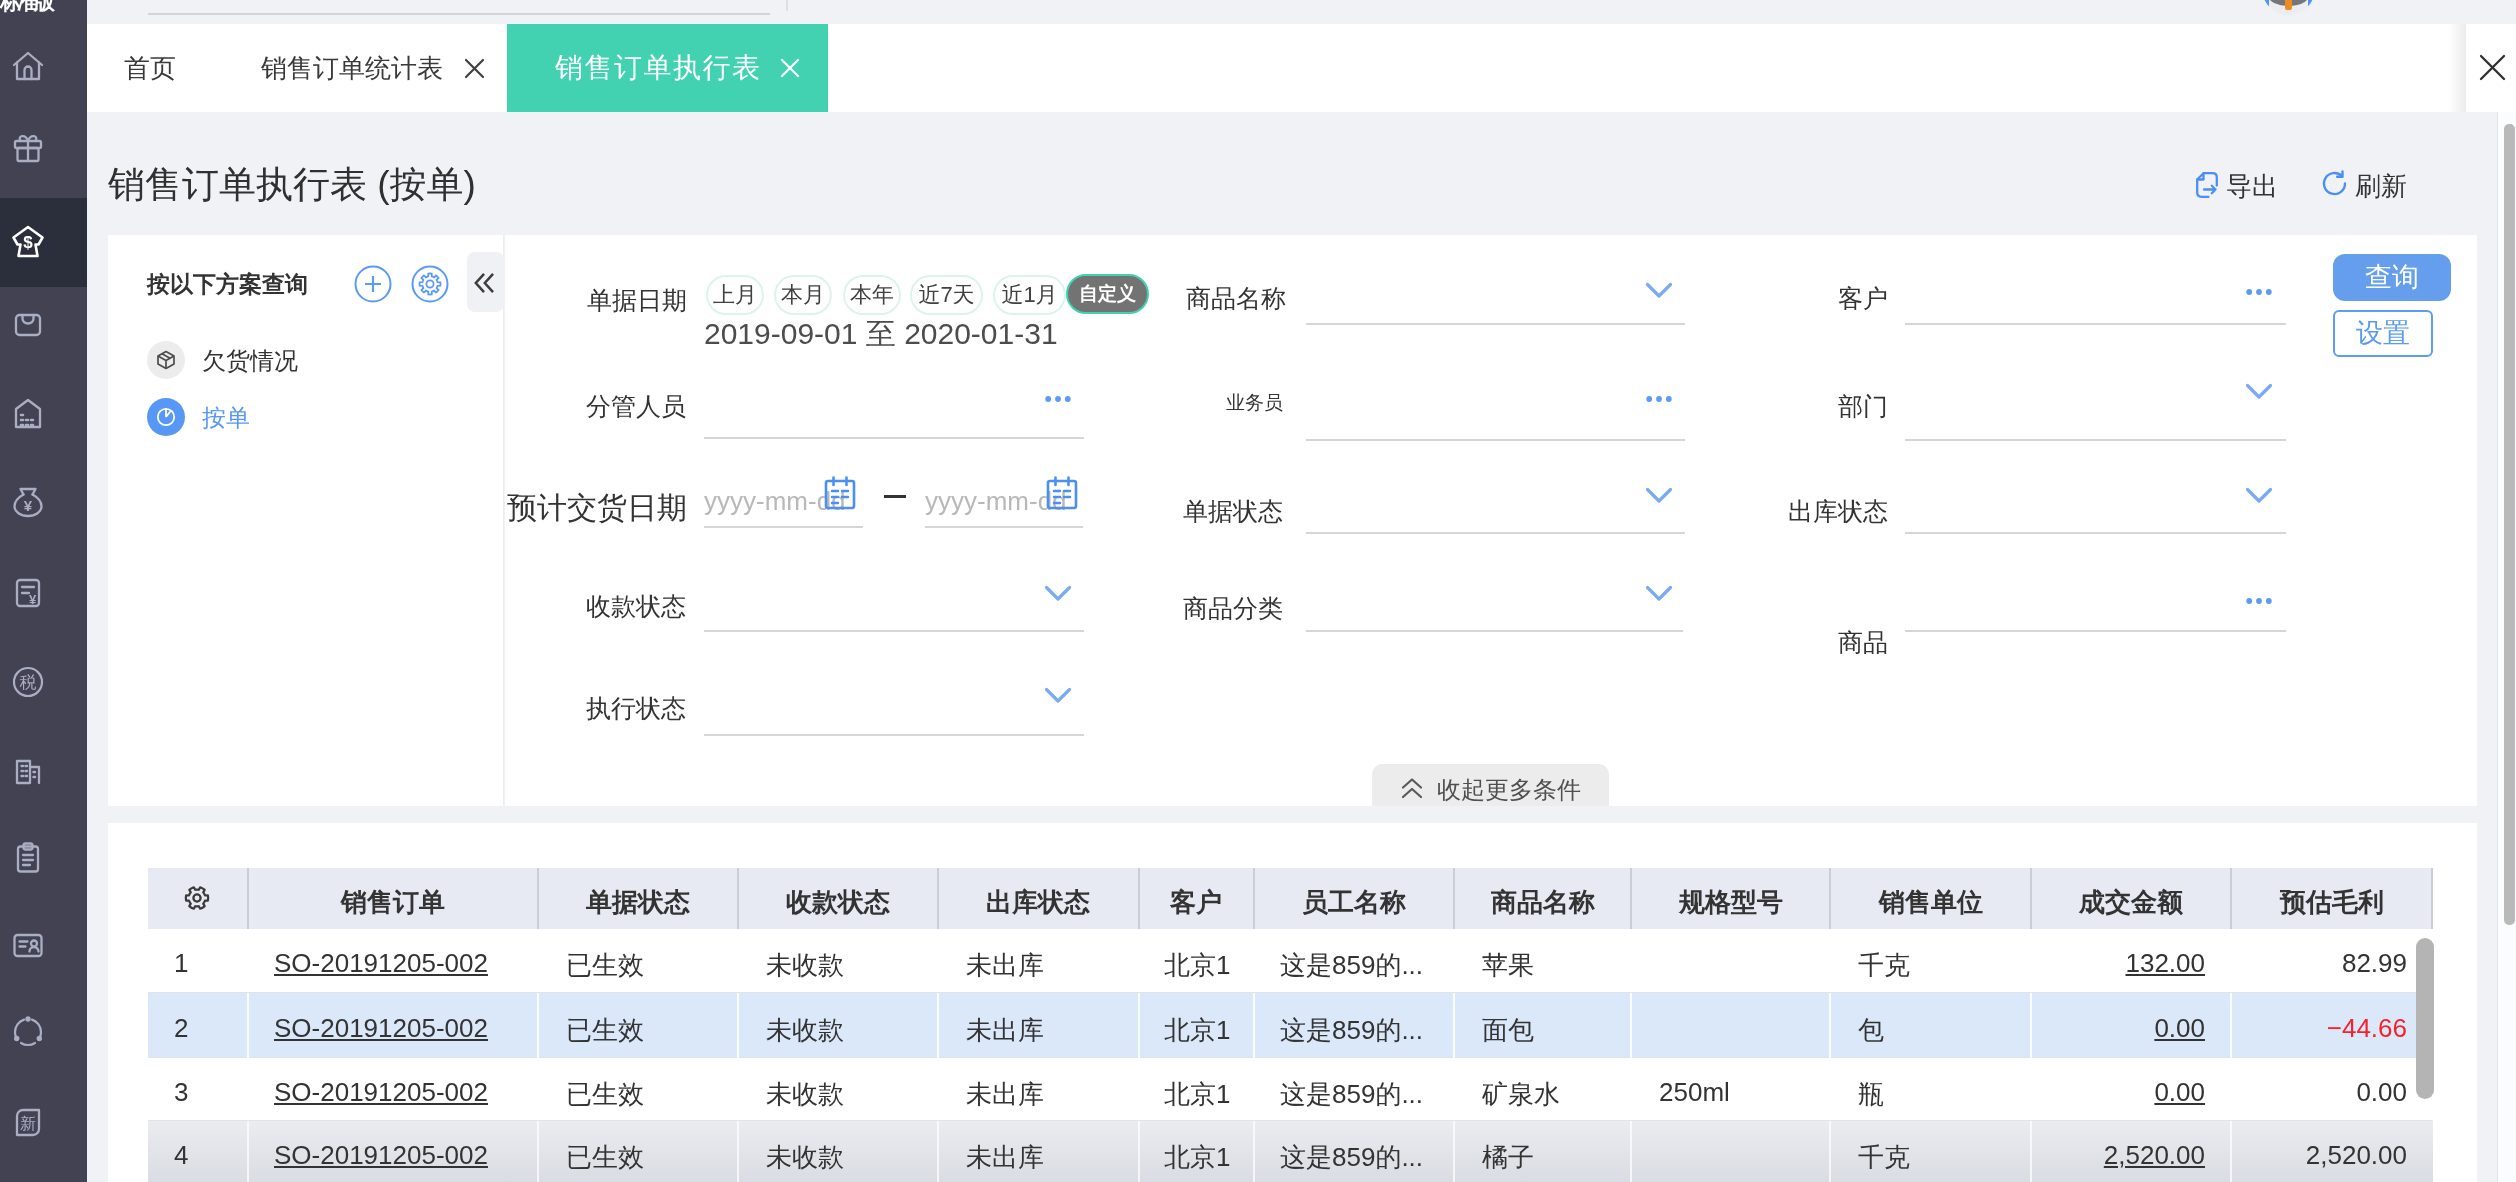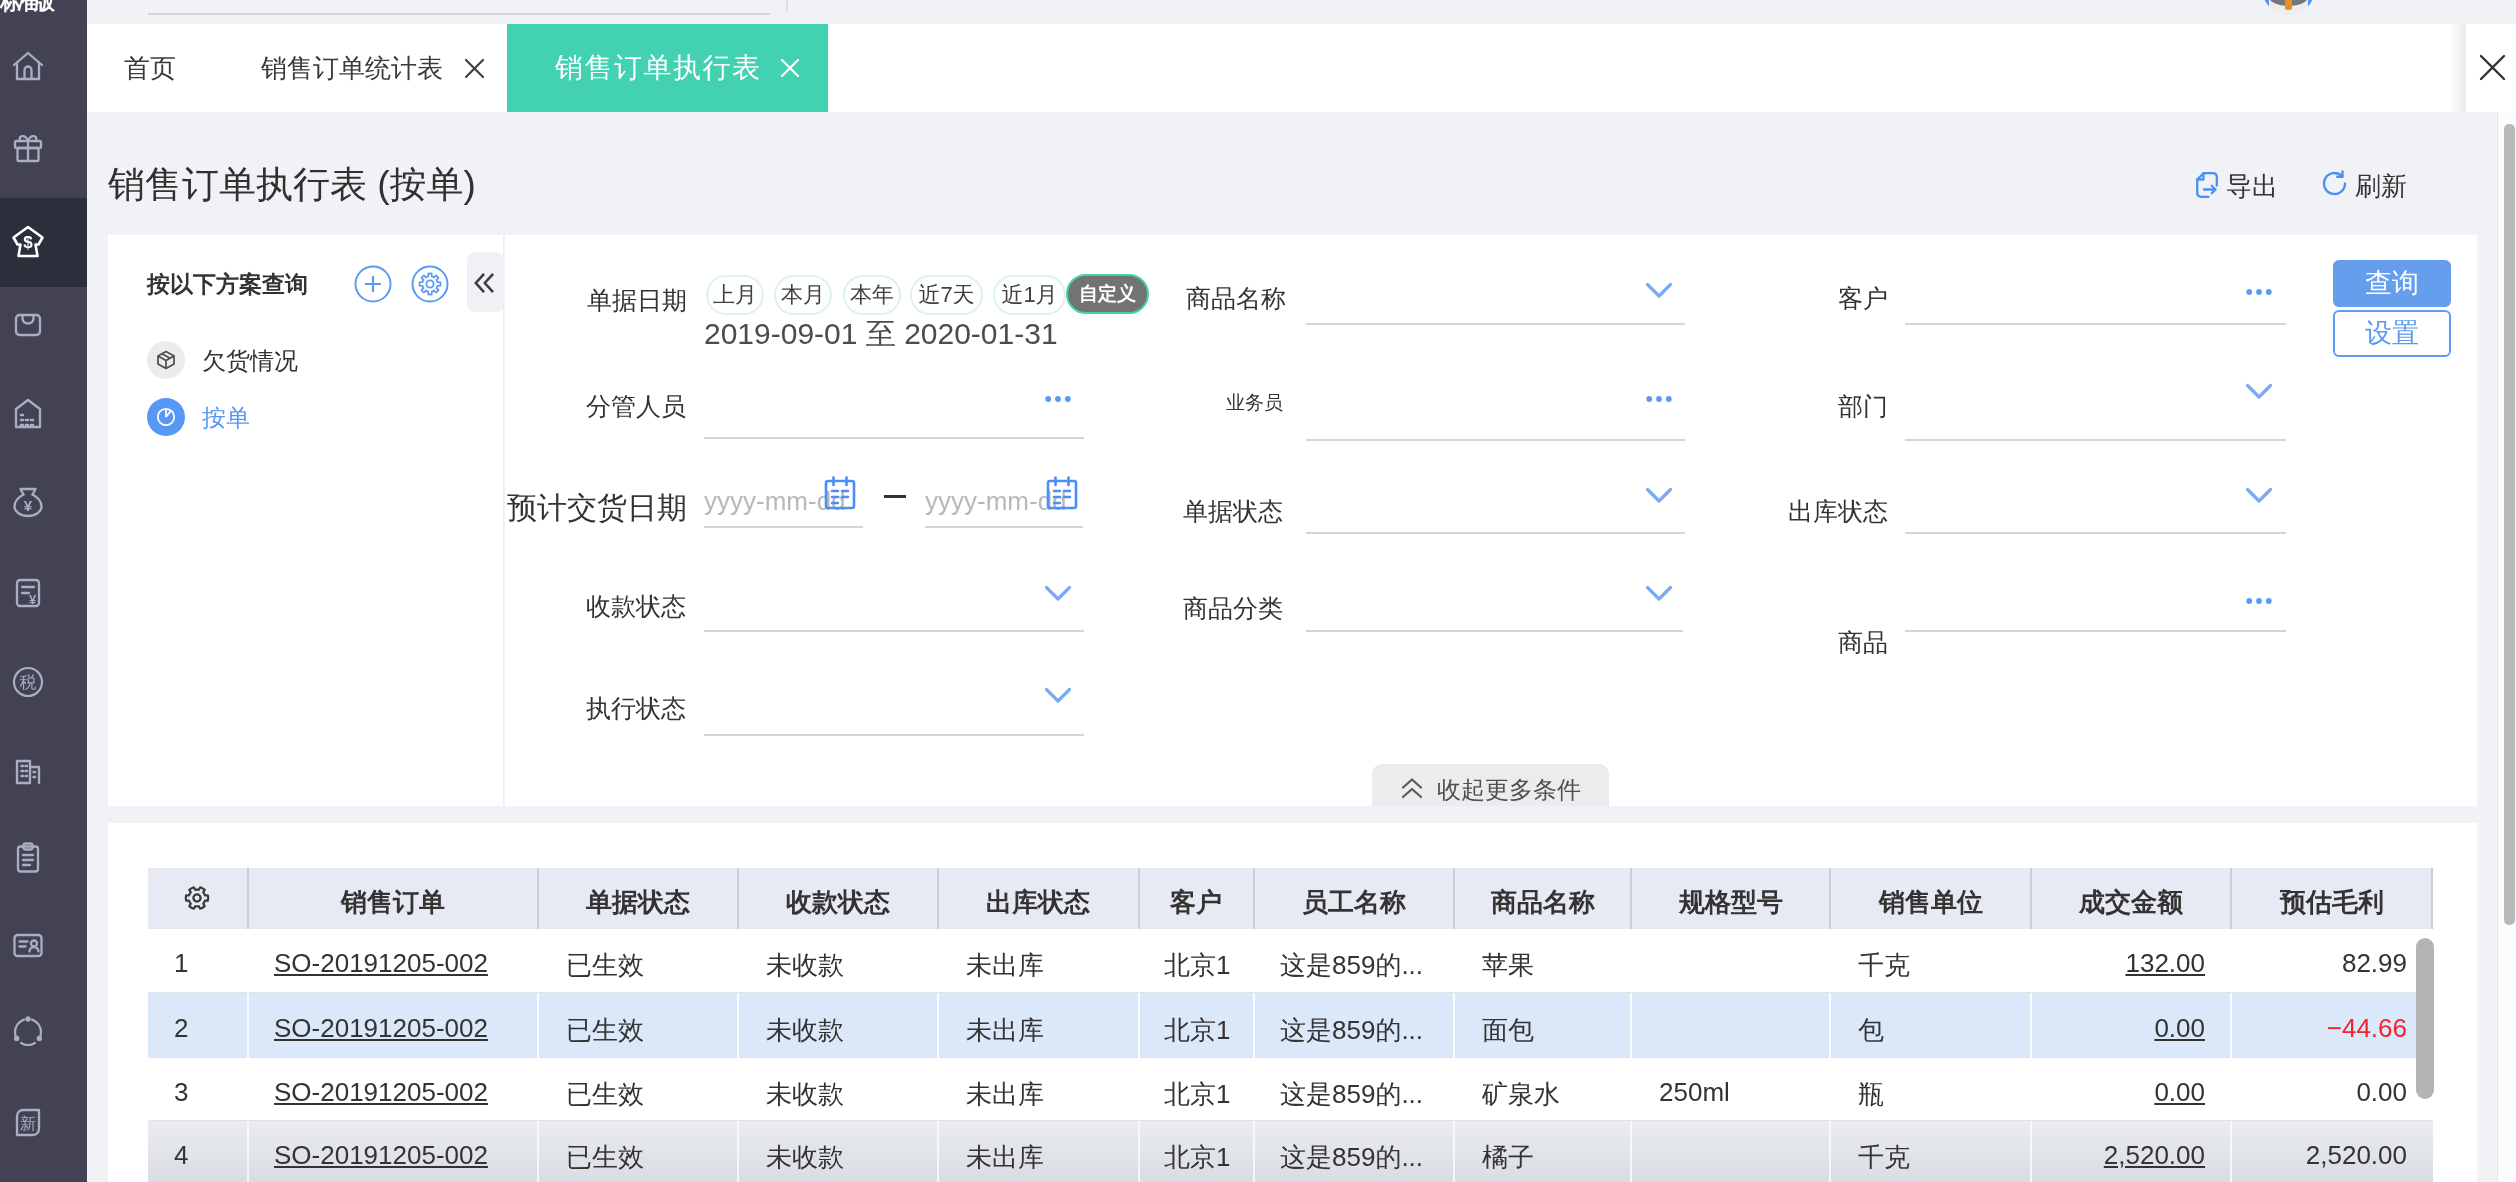--- a/index.html
+++ b/index.html
@@ -251,22 +251,22 @@
     <path d="M2.5 2.5 L14 14 L25.5 2.5"></path>
   </svg>
 
 <div class="abs" style="left:1372px;top:764px;width:237px;height:42px;background:#ececec;border-radius:10px 10px 0 0"></div>
 <svg class="abs" style="left:1400px;top:777px" width="24" height="23" viewBox="0 0 24 23" fill="none" stroke="#5a5a5a" stroke-width="2.2" stroke-linejoin="round" stroke-linecap="round">
     <path d="M3 10.5 L12 2.5 L21 10.5"></path>
     <path d="M3 20 L12 12 L21 20"></path>
   </svg>
 <div class="txt" style="left:1437px;top:776px;font-size:24px;color:#4f4f4f">收起更多条件</div>
 
-<div class="abs" style="left:2333px;top:260px;width:118px;height:47px;background:#649eec;border-radius:6px;text-align:center;line-height:47px;font-size:27px;color:#fff">查询</div>
-<div class="abs" style="left:2333px;top:310px;width:118px;height:47px;background:#fff;border:2px solid #5e9cf3;border-radius:6px;text-align:center;line-height:43px;font-size:27px;color:#5b9af3">设置</div>
+<div class="abs" style="left:2333px;top:254px;width:118px;height:47px;background:#649eec;border-radius:12px;text-align:center;line-height:47px;font-size:27px;color:#fff">查询</div>
+<div class="abs" style="left:2333px;top:310px;width:100px;height:47px;background:#fff;border:2px solid #5e9cf3;border-radius:6px;text-align:center;line-height:43px;font-size:27px;color:#5b9af3">设置</div>
 
 <div class="card" style="left:108px;top:823px;width:2369px;height:359px"></div>
 
 <div class="abs" style="left:148px;top:868px;width:2285px;height:61px;background:#e7eaf2"></div>
 <div class="sep" style="left:247px;top:868px;height:61px"></div>
 <div class="sep" style="left:537px;top:868px;height:61px"></div>
 <div class="sep" style="left:737px;top:868px;height:61px"></div>
 <div class="sep" style="left:937px;top:868px;height:61px"></div>
 <div class="sep" style="left:1138px;top:868px;height:61px"></div>
 <div class="sep" style="left:1253px;top:868px;height:61px"></div>

